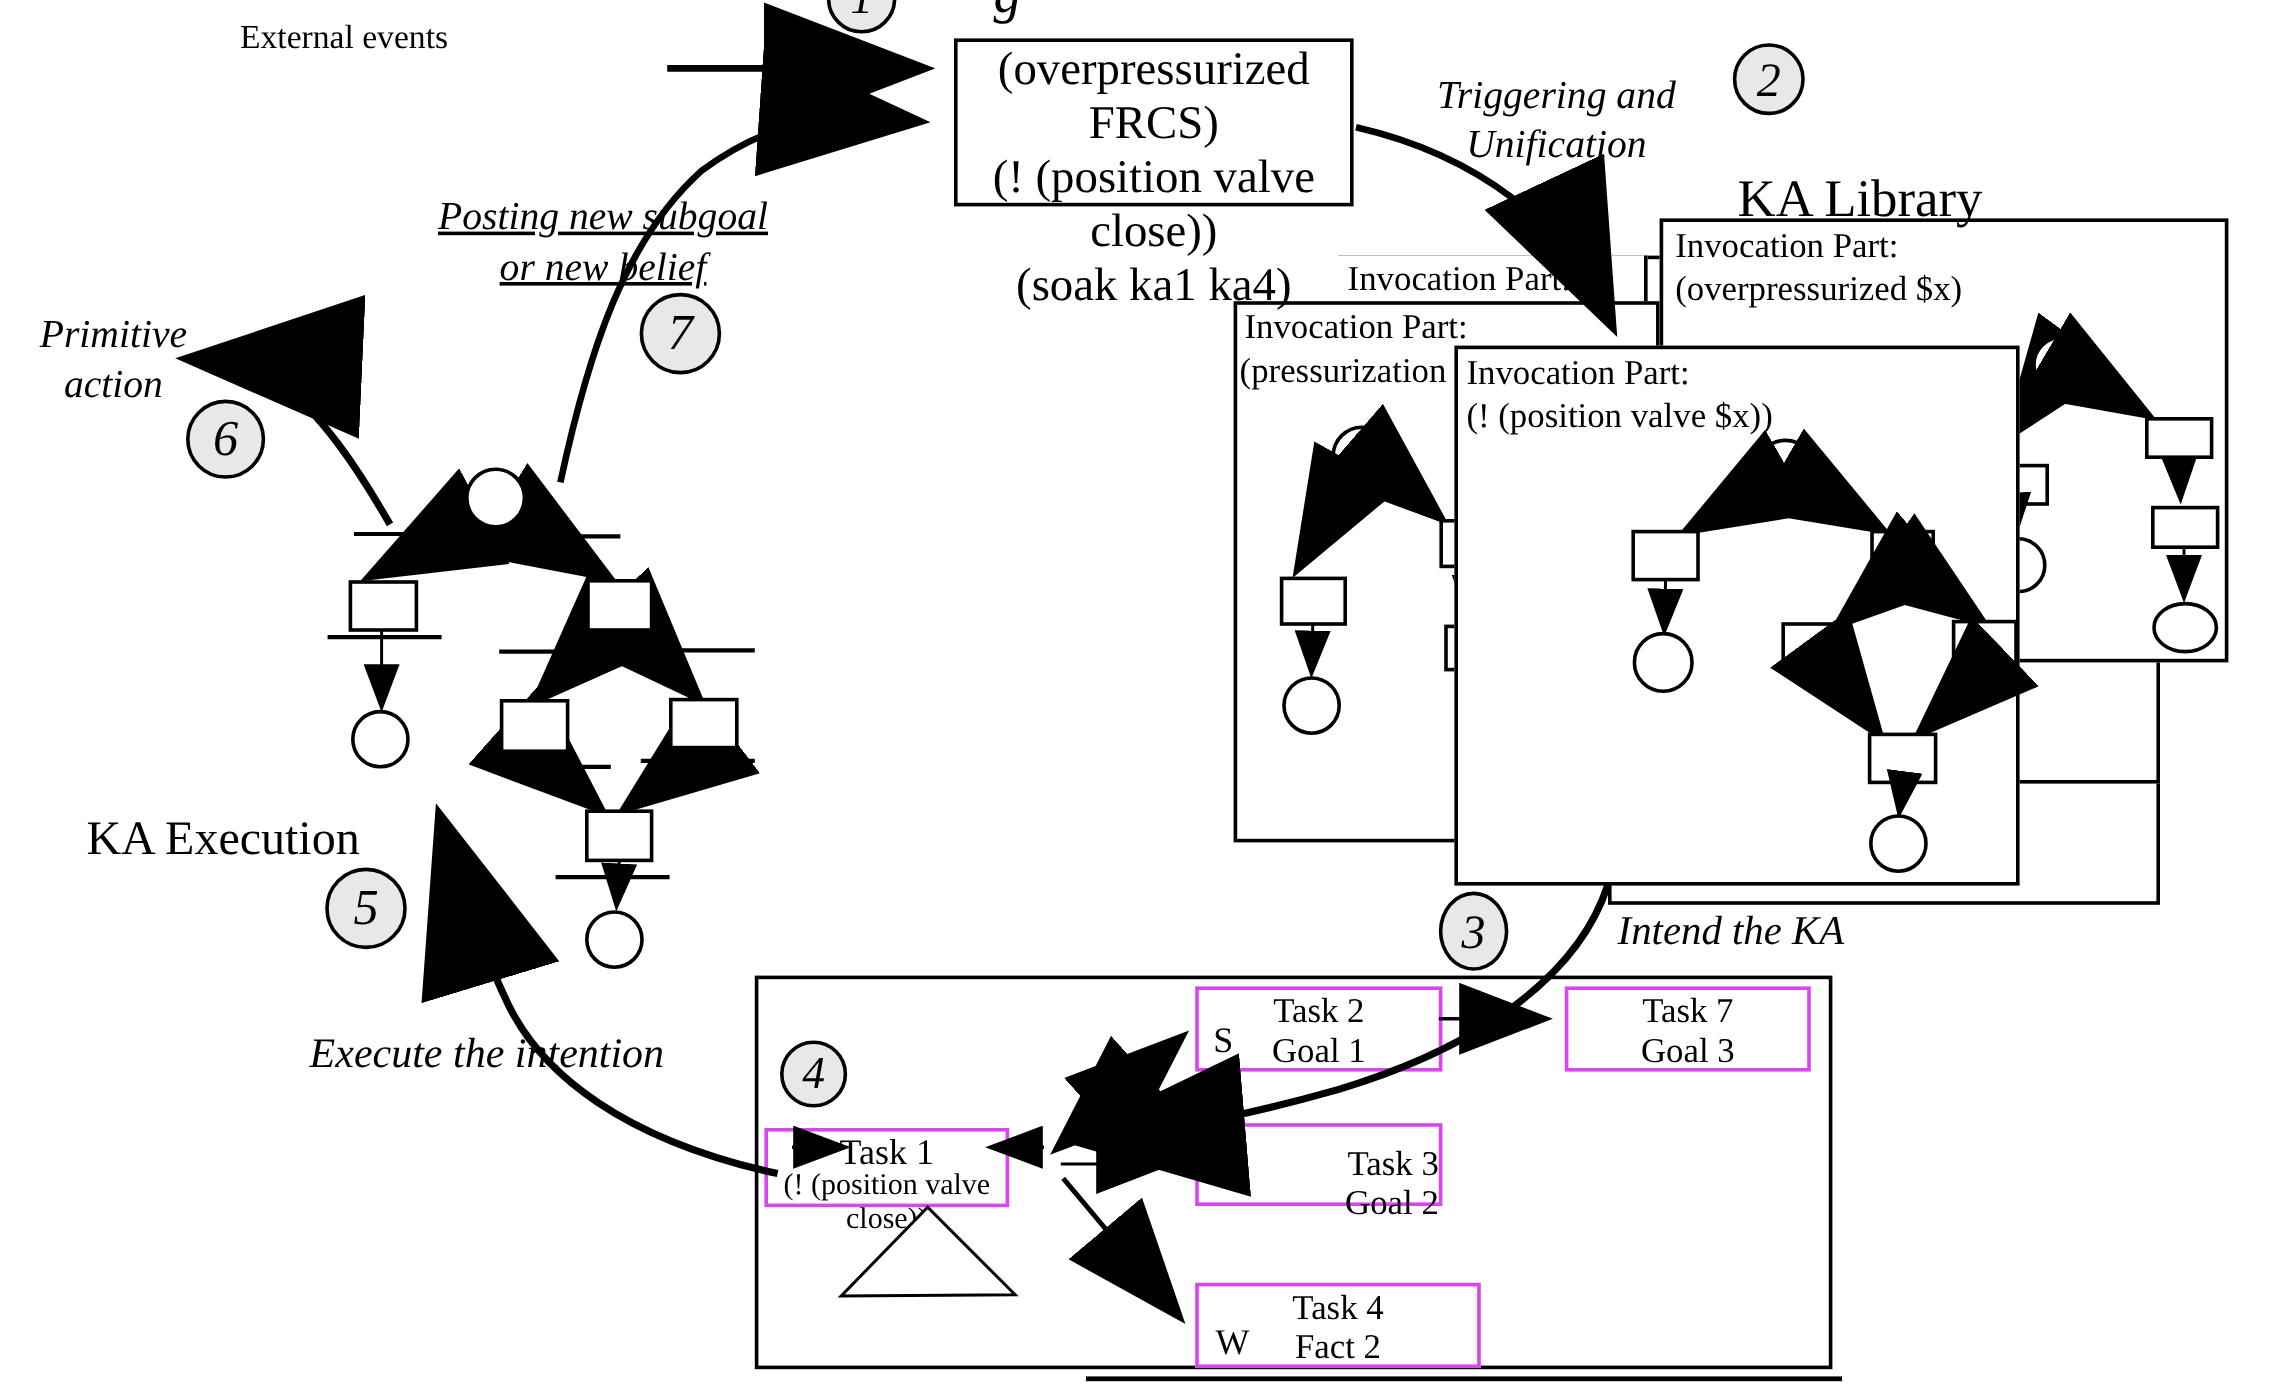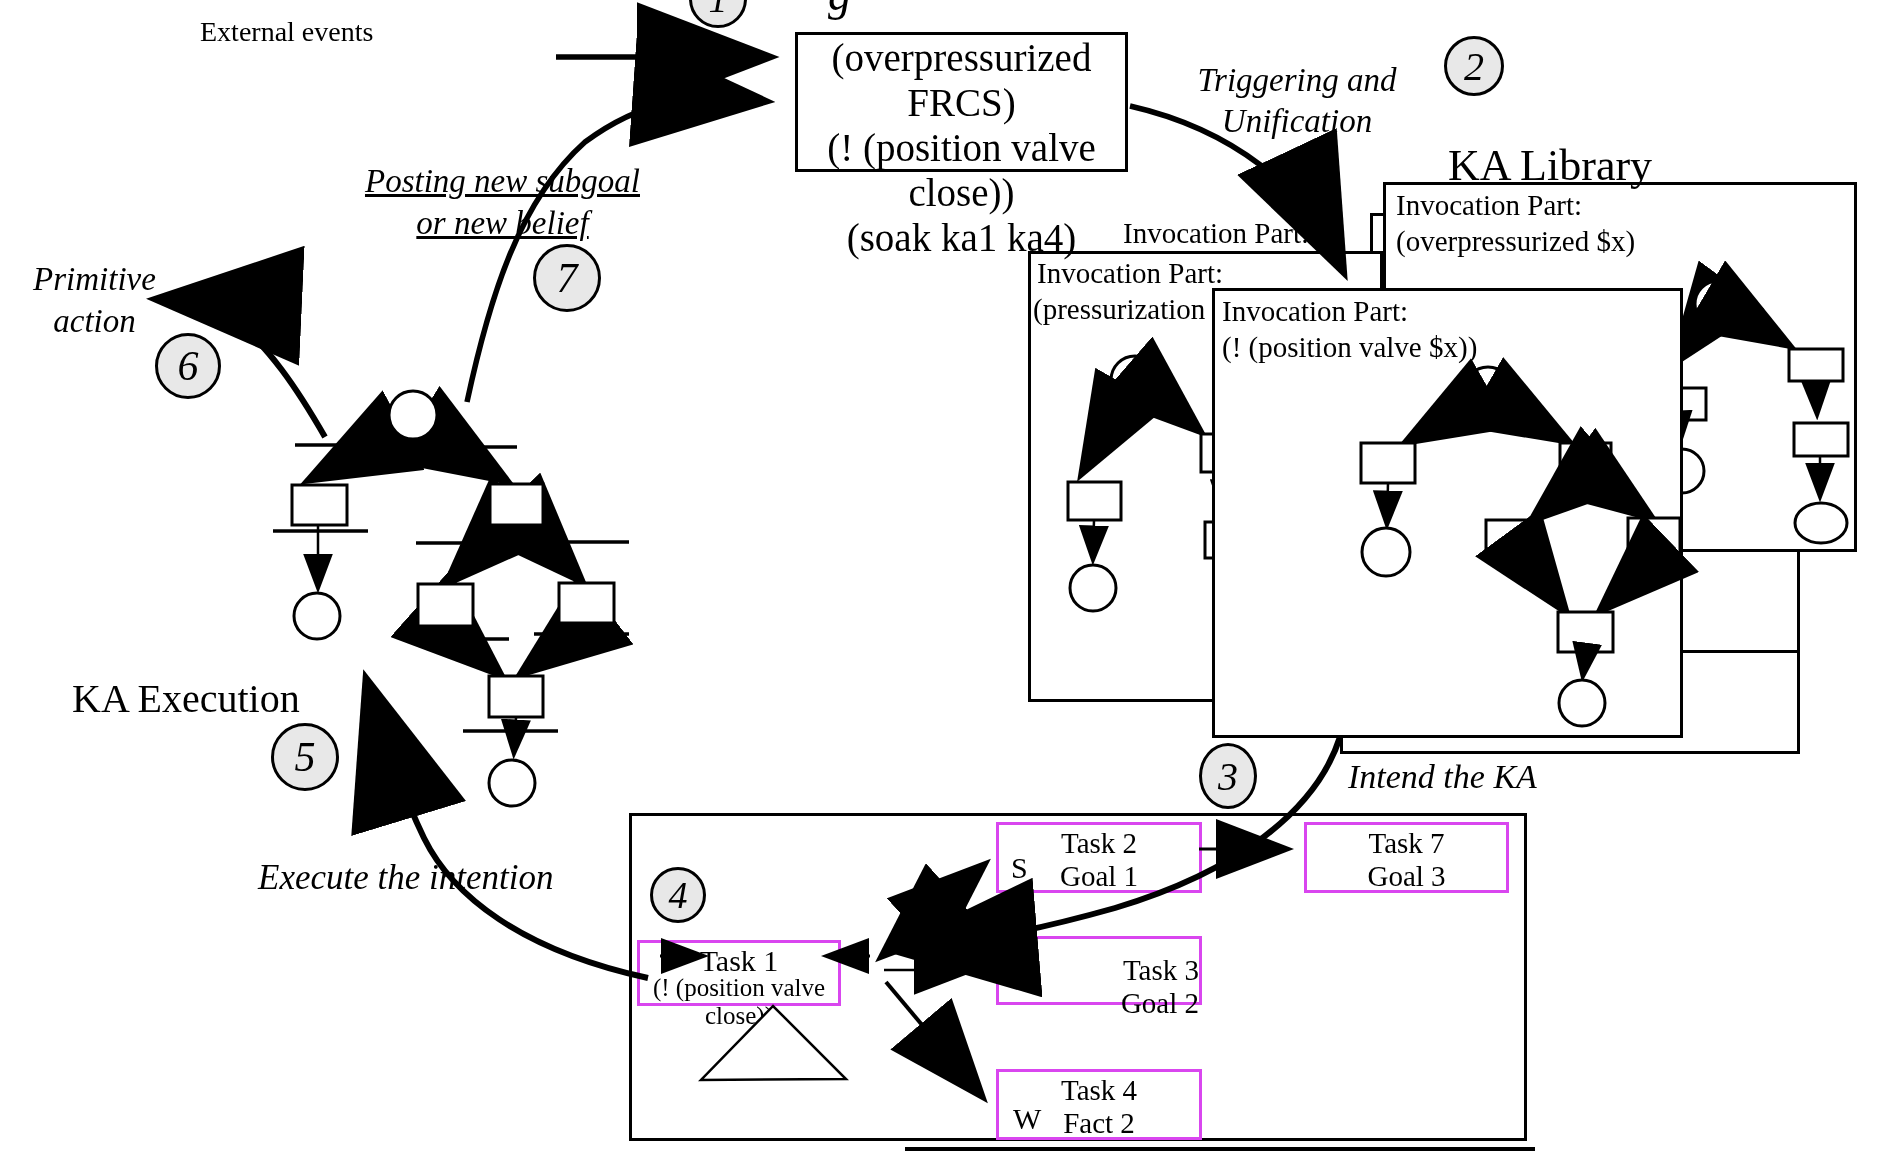--- a/index.html
+++ b/index.html
@@ -164,21 +164,21 @@
     <div>Task 2</div>
     <div>Goal 1</div>
     <span class="tag" style="left:12px;top:26px;">S</span>
   </div>
 
   <div class="taskbox" style="left:364px;top:120px;width:206px;height:69px;padding-top:15px;text-align:right;">
     <div>Task 3</div>
     <div>Goal 2</div>
   </div>
 
-  <div class="taskbox" style="left:364px;top:253px;width:206px;height:71px;padding-top:2px;">
+  <div class="taskbox" style="left:364px;top:253px;width:238px;height:71px;padding-top:2px;">
     <div>Task 4</div>
     <div>Fact 2</div>
     <span class="tag" style="left:14px;top:30px;">W</span>
   </div>
 
   <div class="taskbox" style="left:672px;top:6px;width:205px;height:71px;padding-top:2px;">
     <div>Task 7</div>
     <div>Goal 3</div>
   </div>
 </div>

